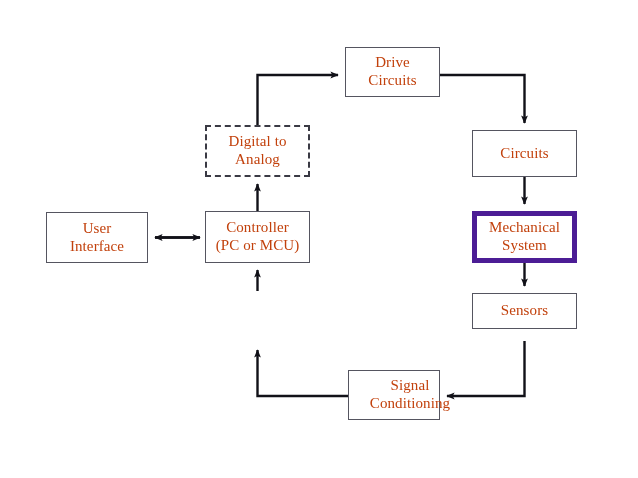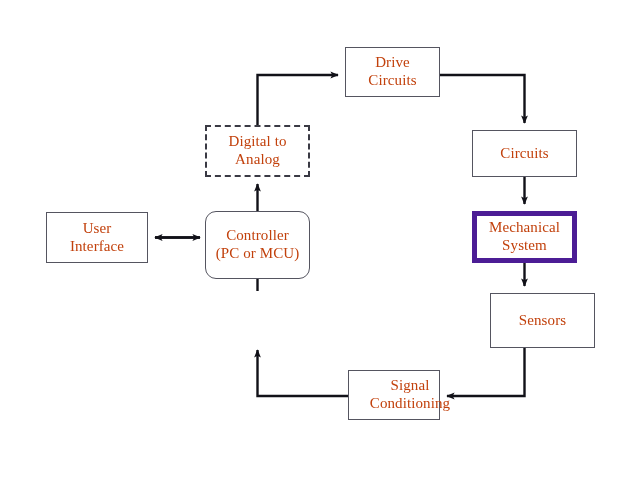--- a/index.html
+++ b/index.html
@@ -98,31 +98,31 @@
 
   <div class="node solid" style="left:472px; top:130px; width:105px; height:47px;">
     <span class="lbl">Circuits</span>
   </div>
 
   <div class="node thick" style="left:472px; top:211px; width:105px; height:52px;">
     <span class="lbl">Mechanical
 System</span>
   </div>
 
-  <div class="node solid" style="left:490px; top:293px; width:105px; height:55px;text-align:right;">
+  <div class="node solid" style="left:472px; top:293px; width:105px; height:36px;text-align:right;">
     <span class="lbl">Sensors</span>
   </div>
 
   <div class="node solid" style="left:348px; top:370px; width:92px; height:50px;padding-left:32px;">
     <span class="lbl">Signal
 Conditioning</span>
   </div>
 
 
-  <div class="node solid" style="left:205px; top:211px; width:105px; height:68px;border-radius:11px;">
+  <div class="node solid" style="left:205px; top:211px; width:105px; height:52px;">
     <span class="lbl">Controller
 (PC or MCU)</span>
   </div>
 
   <div class="node dashed" style="left:205px; top:125px; width:105px; height:52px;">
     <span class="lbl">Digital to
 Analog</span>
   </div>
 
   <div class="node solid" style="left:46px; top:212px; width:102px; height:51px;">

